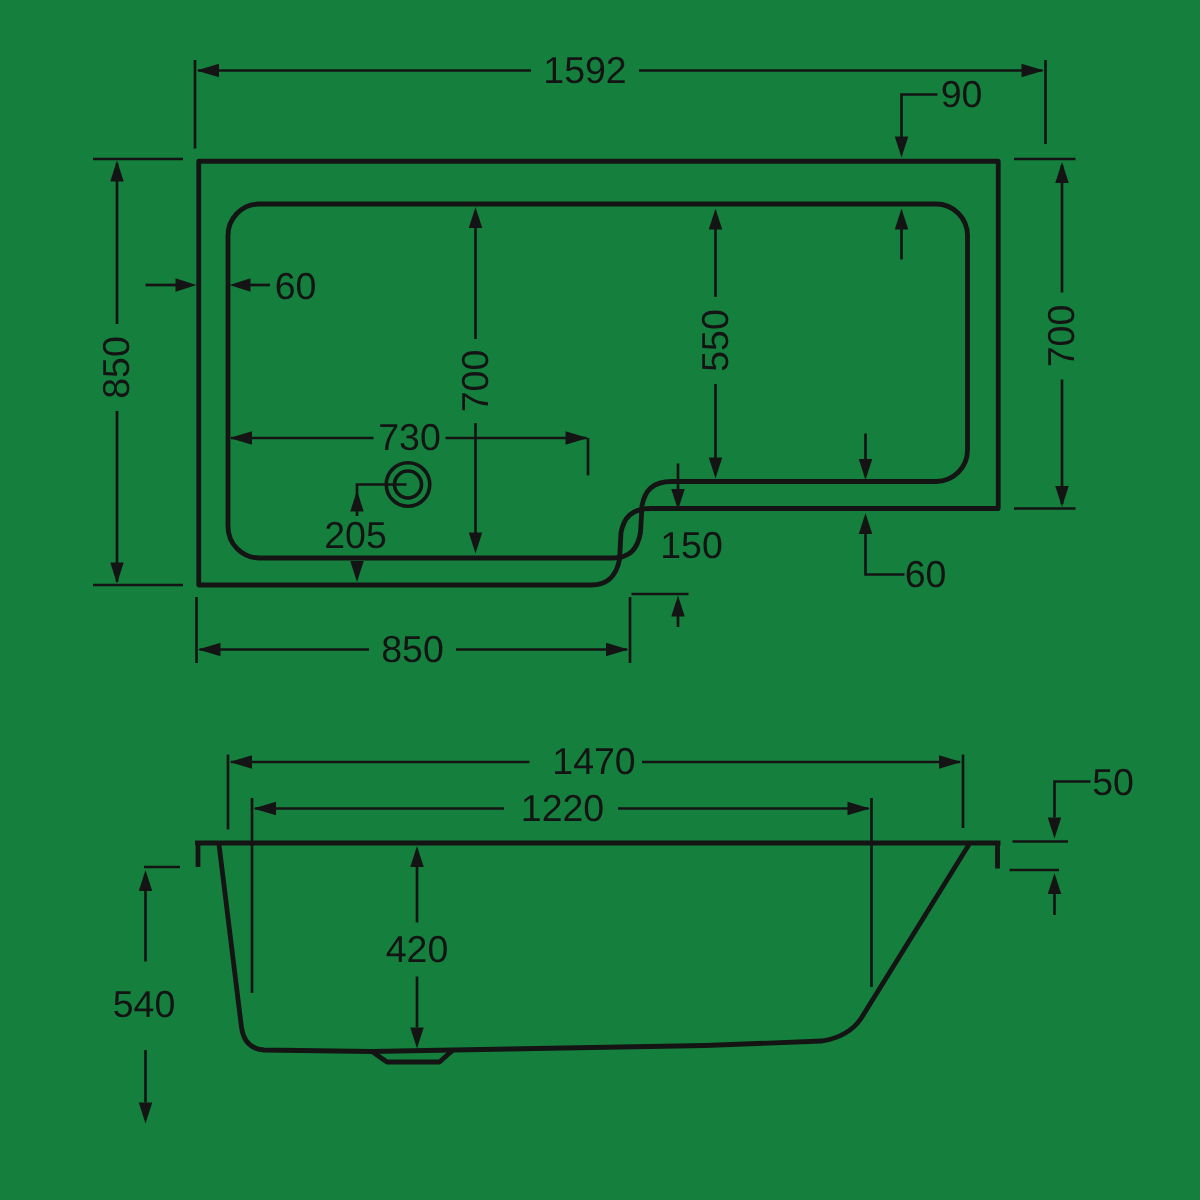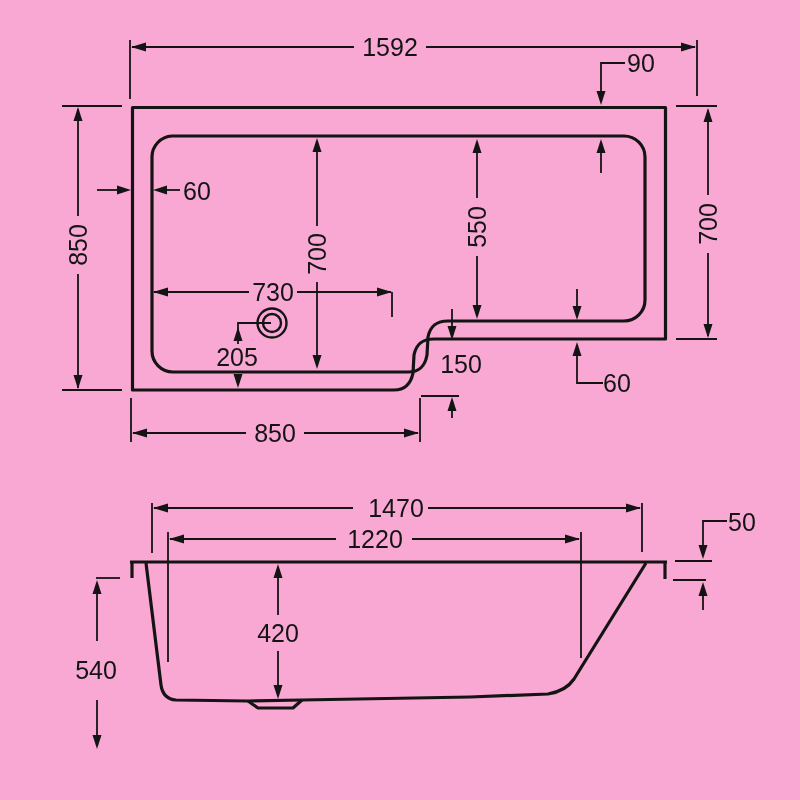--- a/index.html
+++ b/index.html
@@ -1,16 +1,16 @@
 <!DOCTYPE html>
 <html><head>
 <meta charset="utf-8">
 <style>
   html,body{margin:0;padding:0;background:#ffffff;}
-  #stage{width:800px;height:800px;background:#f9a8d4;position:relative;overflow:hidden;}
+  #stage{width:800px;height:800px;background:#15803d;position:relative;overflow:hidden;}
   svg{display:block;}
   .ol{stroke:#141414;stroke-width:3.2;fill:none;stroke-linejoin:round;stroke-linecap:butt;}
   .ol2{stroke:#141414;stroke-width:2.4;fill:none;}
   .dl{stroke:#141414;stroke-width:1.8;fill:none;stroke-linecap:butt;}
   .ah{fill:#141414;stroke:none;}
   .dim{font-family:"Liberation Sans",sans-serif;font-size:25px;fill:#141414;}
 </style>
 </head>
 <body>
 

